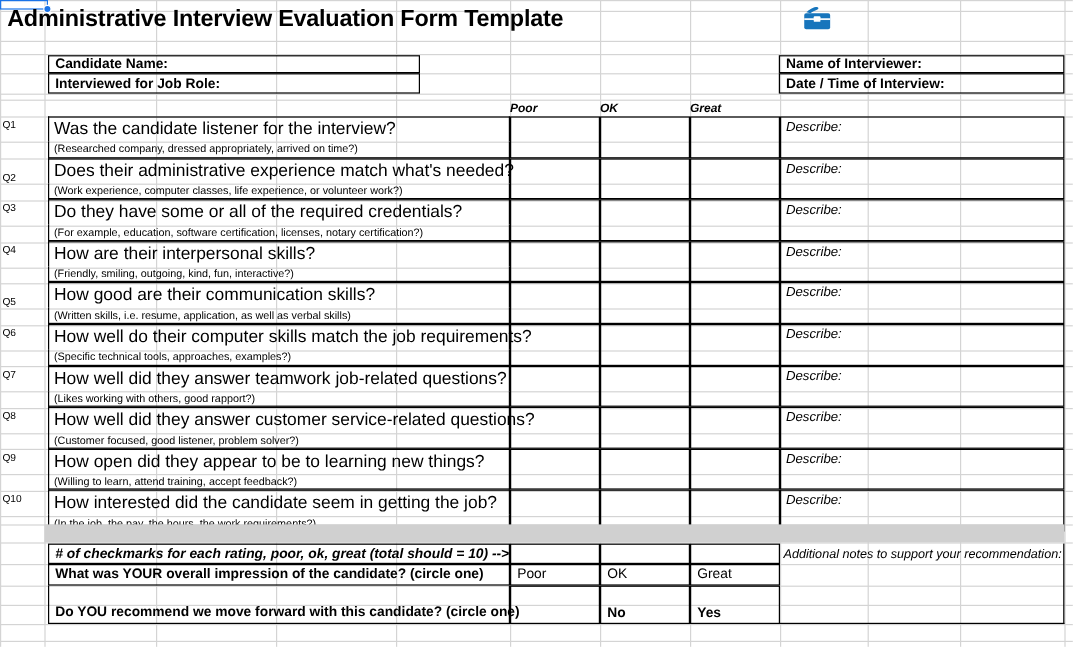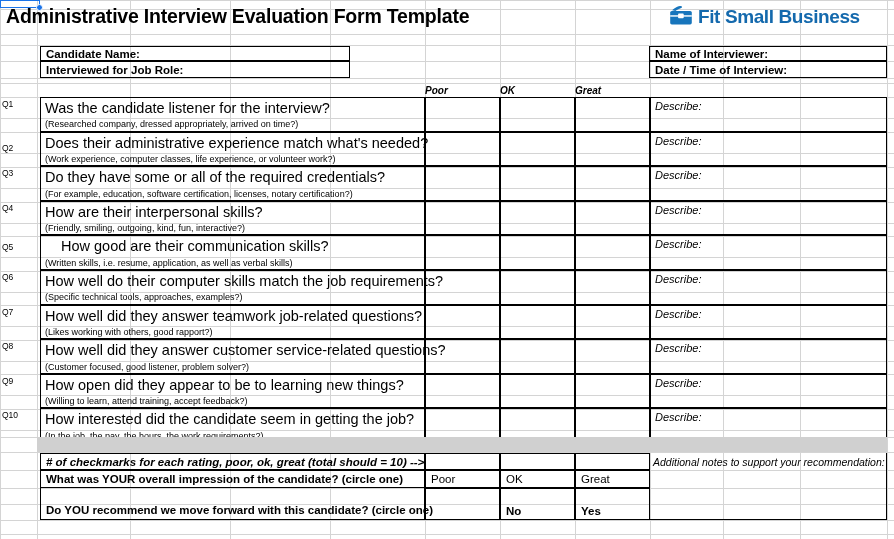--- a/index.html
+++ b/index.html
@@ -117,21 +117,20 @@
 
 <div class="title">Administrative Interview Evaluation Form Template</div>
 
 <div id="logo">
   <svg width="26" height="24" viewBox="0 0 26 24">
     <path d="M4 5.2 C4 5.2 8.5 1.2 12.0 0.9 C14.2 0.7 14.7 2.2 13.2 2.9 C11.0 3.9 8.6 5.0 7.4 6.0 Z" fill="#1775bc"></path>
     <rect x="2.2" y="6.0" width="21.6" height="13.4" rx="1.6" fill="#1775bc"></rect>
     <rect x="2.2" y="10.2" width="21.6" height="1.5" fill="#ffffff" opacity="0.95"></rect>
     <rect x="10.1" y="8.6" width="5.6" height="4.6" rx="0.8" fill="#ffffff"></rect>
   </svg>
-  <span class="wordmark">Fit Small Business</span>
 </div>
 
 <div class="cell b pad" style="left:40px;top:46px;width:310px;height:15px;">
   <span class="lbl-bold">Candidate Name:</span>
 </div>
 <div class="cell b pad" style="left:40px;top:61px;width:310px;height:17px;">
   <span class="lbl-bold">Interviewed for Job Role:</span>
 </div>
 
 <div class="cell b pad" style="left:649px;top:46px;width:238px;height:15px;">
@@ -205,24 +204,24 @@
     </div>
     <div class="cell bl br bb" style="left: 40px; top: 221.8px; width: 385px; height: 13.7px; padding-left: 4px;">
       <span class="q-sub">(Friendly, smiling, outgoing, kind, fun, interactive?)</span>
     </div>
     <div class="cell b" style="left: 425px; top: 200.8px; width: 75px; height: 34.7px;"></div>
     <div class="cell b" style="left: 500px; top: 200.8px; width: 75px; height: 34.7px;"></div>
     <div class="cell b" style="left: 575px; top: 200.8px; width: 75px; height: 34.7px;"></div>
     <div class="cell b" style="left: 650px; top: 200.8px; width: 237px; height: 34.7px; align-items: flex-start; padding-left: 4px; padding-top: 2px;">
       <span class="describe">Describe:</span>
     </div>
-    <div class="cell " style="left: 2px; top: 235.4px; width: 34px; height: 21px; align-items: center; padding-top: 2px;">
+    <div class="cell " style="left: 2px; top: 235.4px; width: 34px; height: 21px; align-items: flex-end; padding-top: 2px;">
       <span class="qnum">Q5</span>
     </div>
-    <div class="cell bt bl br" style="left: 40px; top: 235.4px; width: 385px; height: 21px; padding-left: 20px;">
+    <div class="cell bt bl br" style="left: 40px; top: 235.4px; width: 385px; height: 21px; padding-left: 4px;">
       <span class="q-main">How good are their communication skills?</span>
     </div>
     <div class="cell bl br bb" style="left: 40px; top: 256.4px; width: 385px; height: 13.7px; padding-left: 4px;">
       <span class="q-sub">(Written skills, i.e. resume, application, as well as verbal skills)</span>
     </div>
     <div class="cell b" style="left: 425px; top: 235.4px; width: 75px; height: 34.7px;"></div>
     <div class="cell b" style="left: 500px; top: 235.4px; width: 75px; height: 34.7px;"></div>
     <div class="cell b" style="left: 575px; top: 235.4px; width: 75px; height: 34.7px;"></div>
     <div class="cell b" style="left: 650px; top: 235.4px; width: 237px; height: 34.7px; align-items: flex-start; padding-left: 4px; padding-top: 2px;">
       <span class="describe">Describe:</span>

